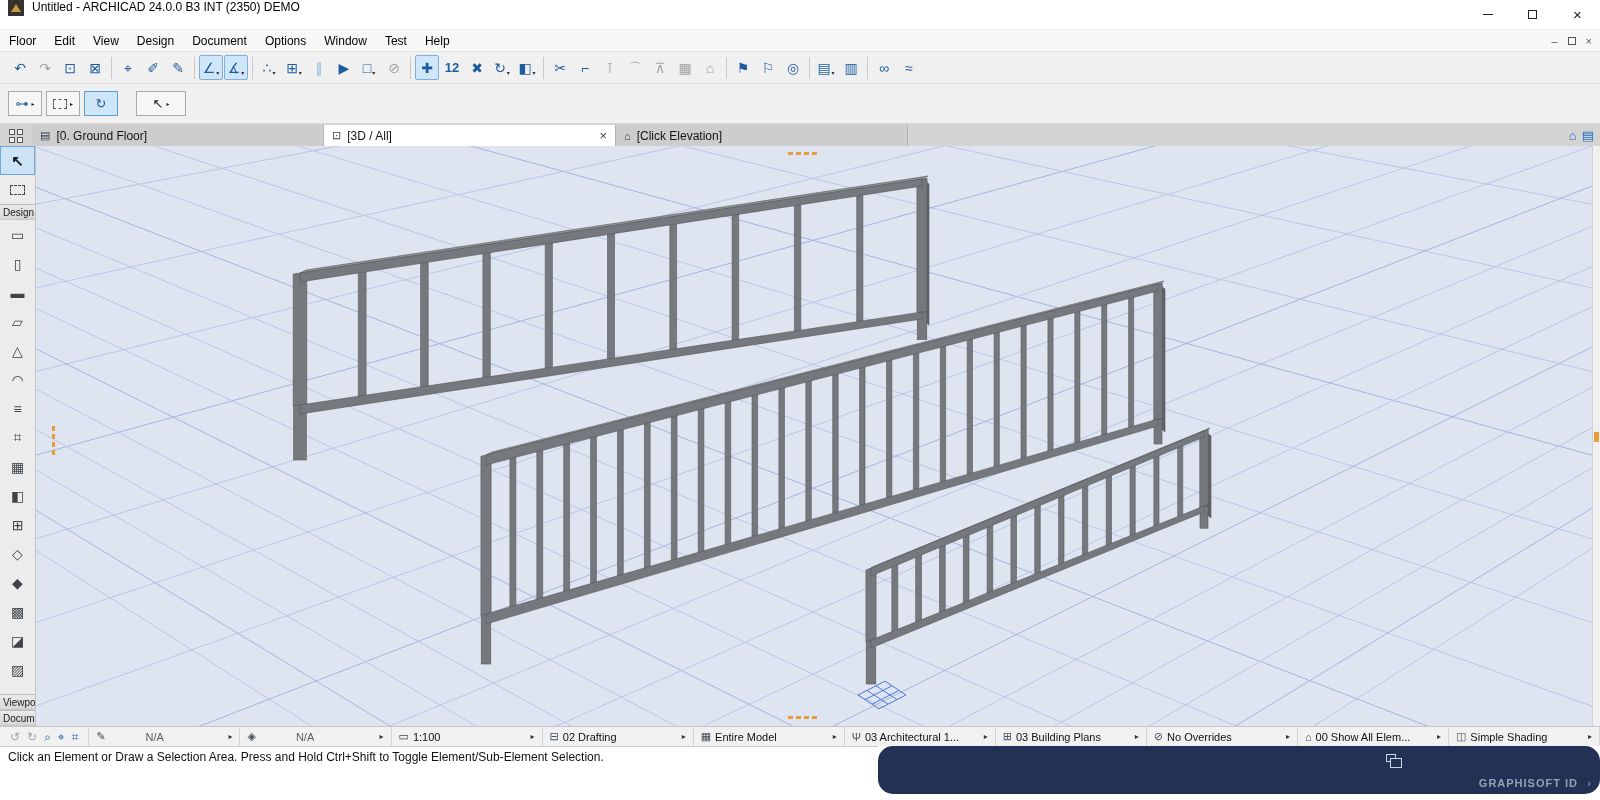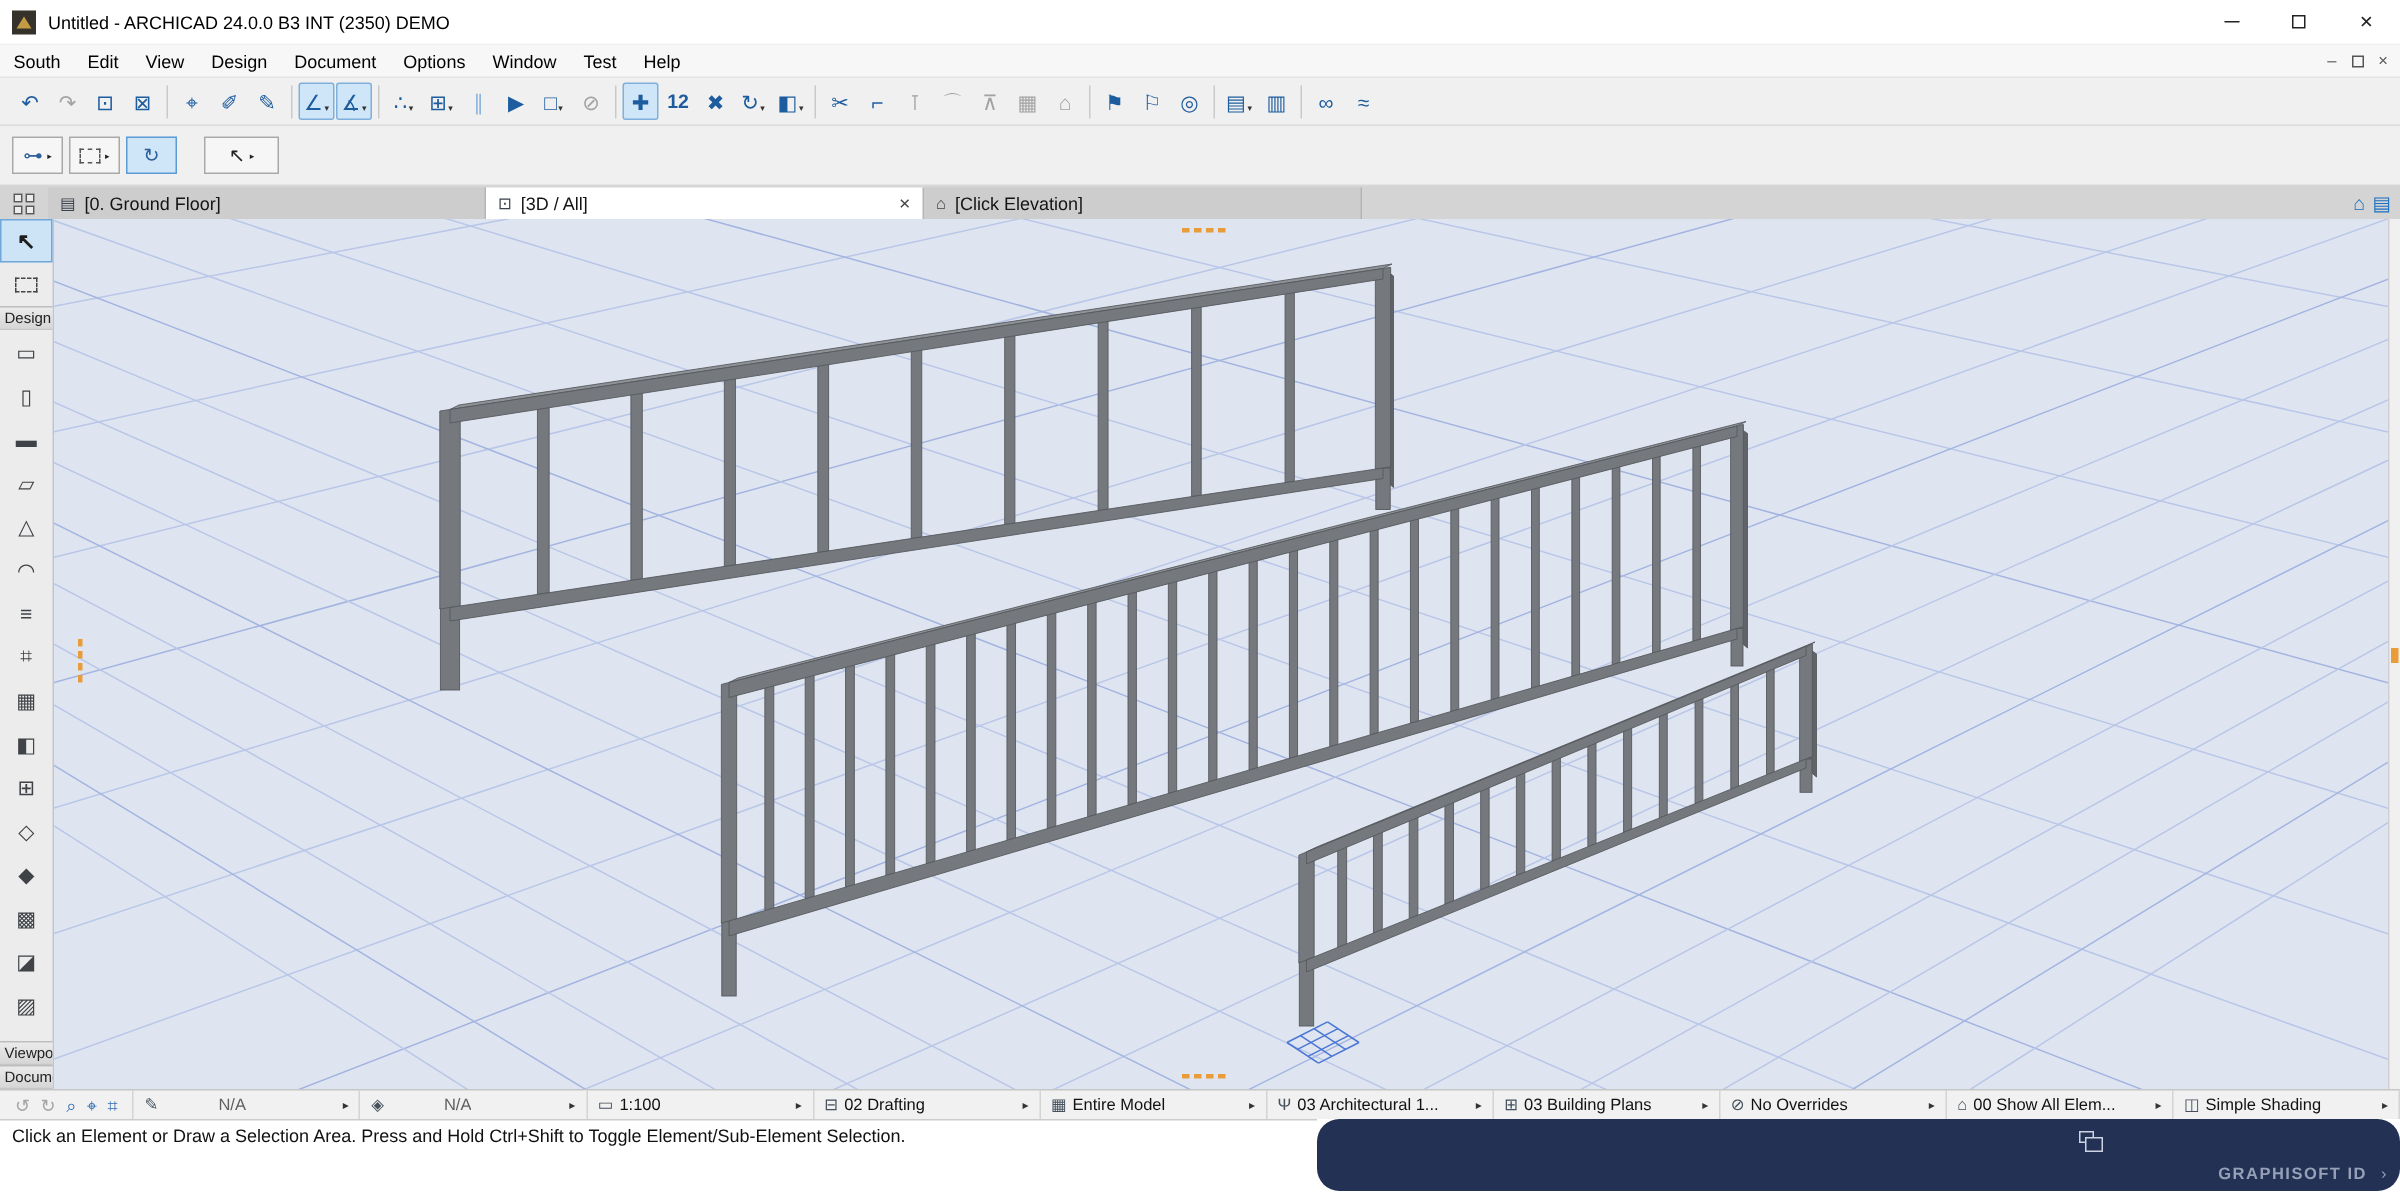--- a/index.html
+++ b/index.html
@@ -1,21 +1,21 @@
 <!DOCTYPE html>
 <html><head>
 <meta charset="utf-8">
 <style>
   * { box-sizing: border-box; margin: 0; padding: 0; }
   html,body { width:1600px; height:800px; overflow:hidden; }
   body { font-family: "Liberation Sans", sans-serif; font-size:12px; background:#fff; }
   .app { width:1600px; height:800px; position:relative; display:flex; flex-direction:column; }
 
   
-  .titlebar { height:30px; background:#ffffff; display:flex; align-items:center; border-bottom:1px solid #f0f0f0; }
+  .titlebar { height:30px; background:#ffffff; display:flex; border-bottom:1px solid #f0f0f0; }
   .appicon { width:16px; height:16px; margin-left:8px; background:#35312b; position:relative; flex:none; }
   .appicon-tri { position:absolute; left:3px; top:4px; width:0; height:0;
     border-left:5px solid transparent; border-right:5px solid transparent; border-bottom:8px solid #c49a43; }
   .title { margin-left:8px; font-size:12px; color:#000; }
   .wincontrols { margin-left:auto; display:flex; height:100%; }
   .winbtn { width:45px; height:100%; display:flex; align-items:center; justify-content:center; font-size:15px; color:#222; }
   .ico-min { width:10px; height:1px; background:#222; }
   .ico-max { width:9px; height:9px; border:1px solid #222; }
 
   
@@ -111,21 +111,21 @@
         </div>
       <div class="winbtn">
           <span class="ico-max"></span>
         </div>
       <div class="winbtn">×</div>
     </div>
   </div>
 
   <div class="menubar">
     <div class="menu-items" id="menu-items">
-        <span class="menu-item">South</span>
+        <span class="menu-item">Floor</span>
         <span class="menu-item">Edit</span>
         <span class="menu-item">View</span>
         <span class="menu-item">Design</span>
         <span class="menu-item">Document</span>
         <span class="menu-item">Options</span>
         <span class="menu-item">Window</span>
         <span class="menu-item">Test</span>
         <span class="menu-item">Help</span>
       </div>
     <div class="mdi-controls">

